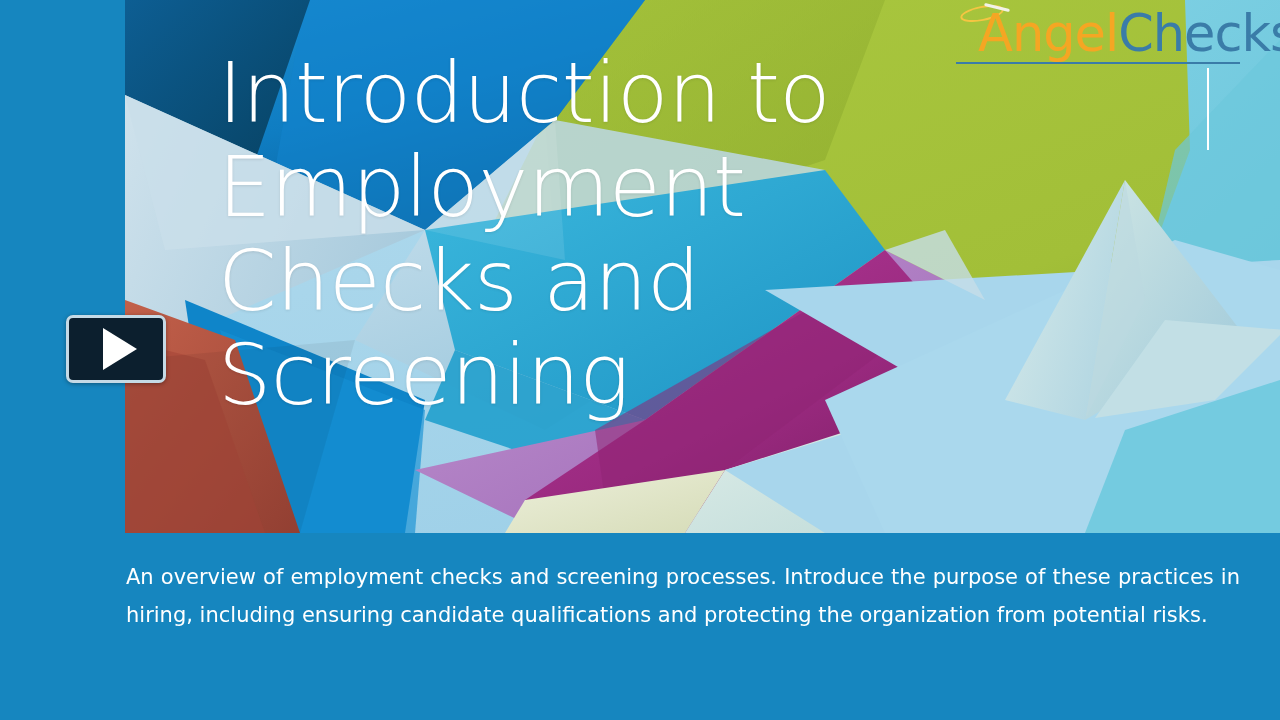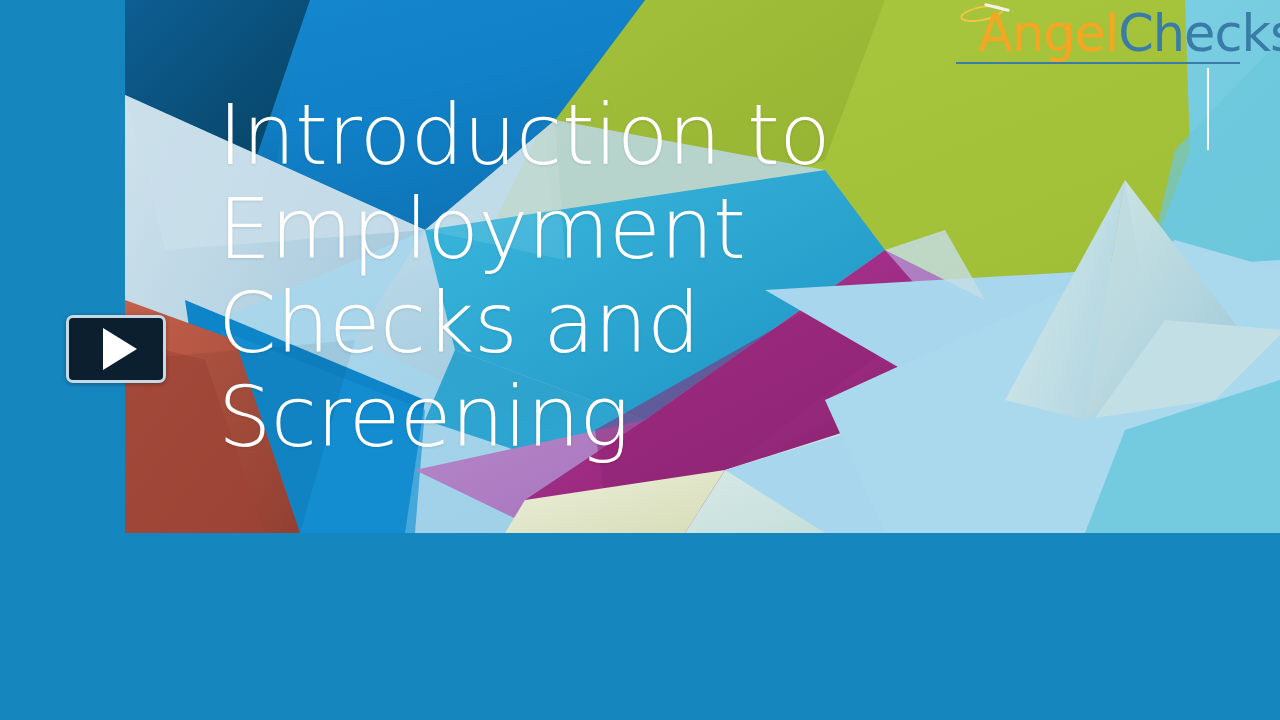--- a/index.html
+++ b/index.html
@@ -42,21 +42,20 @@
     top: 46px;
     width: 720px;
     color: #ffffff;
     font-family: "DejaVu Sans", "Liberation Sans", sans-serif;
     font-weight: 300;
     font-size: 84px;
     line-height: 94px;
     letter-spacing: -0.5px;
     white-space: pre-line;
     text-shadow: 0 1px 3px rgba(0,0,0,0.10);
-    margin-top: 42px;
   }
 
   
   #logo {
     position: absolute;
     right: 36px;
     top: 4px;
     width: 290px;
     height: 62px;
   }
@@ -293,14 +292,15 @@
     </div>
     <div id="logo-underline"></div>
   </div>
 
   <div id="caret"></div>
 
   <div id="play-button">
     <div id="play-triangle"></div>
   </div>
 
+  <div id="body-text">An overview of employment checks and screening processes. Introduce the purpose of these practices in hiring, including ensuring candidate qualifications and protecting the organization from potential risks.</div>
 
 </div>
 
 </body></html>

